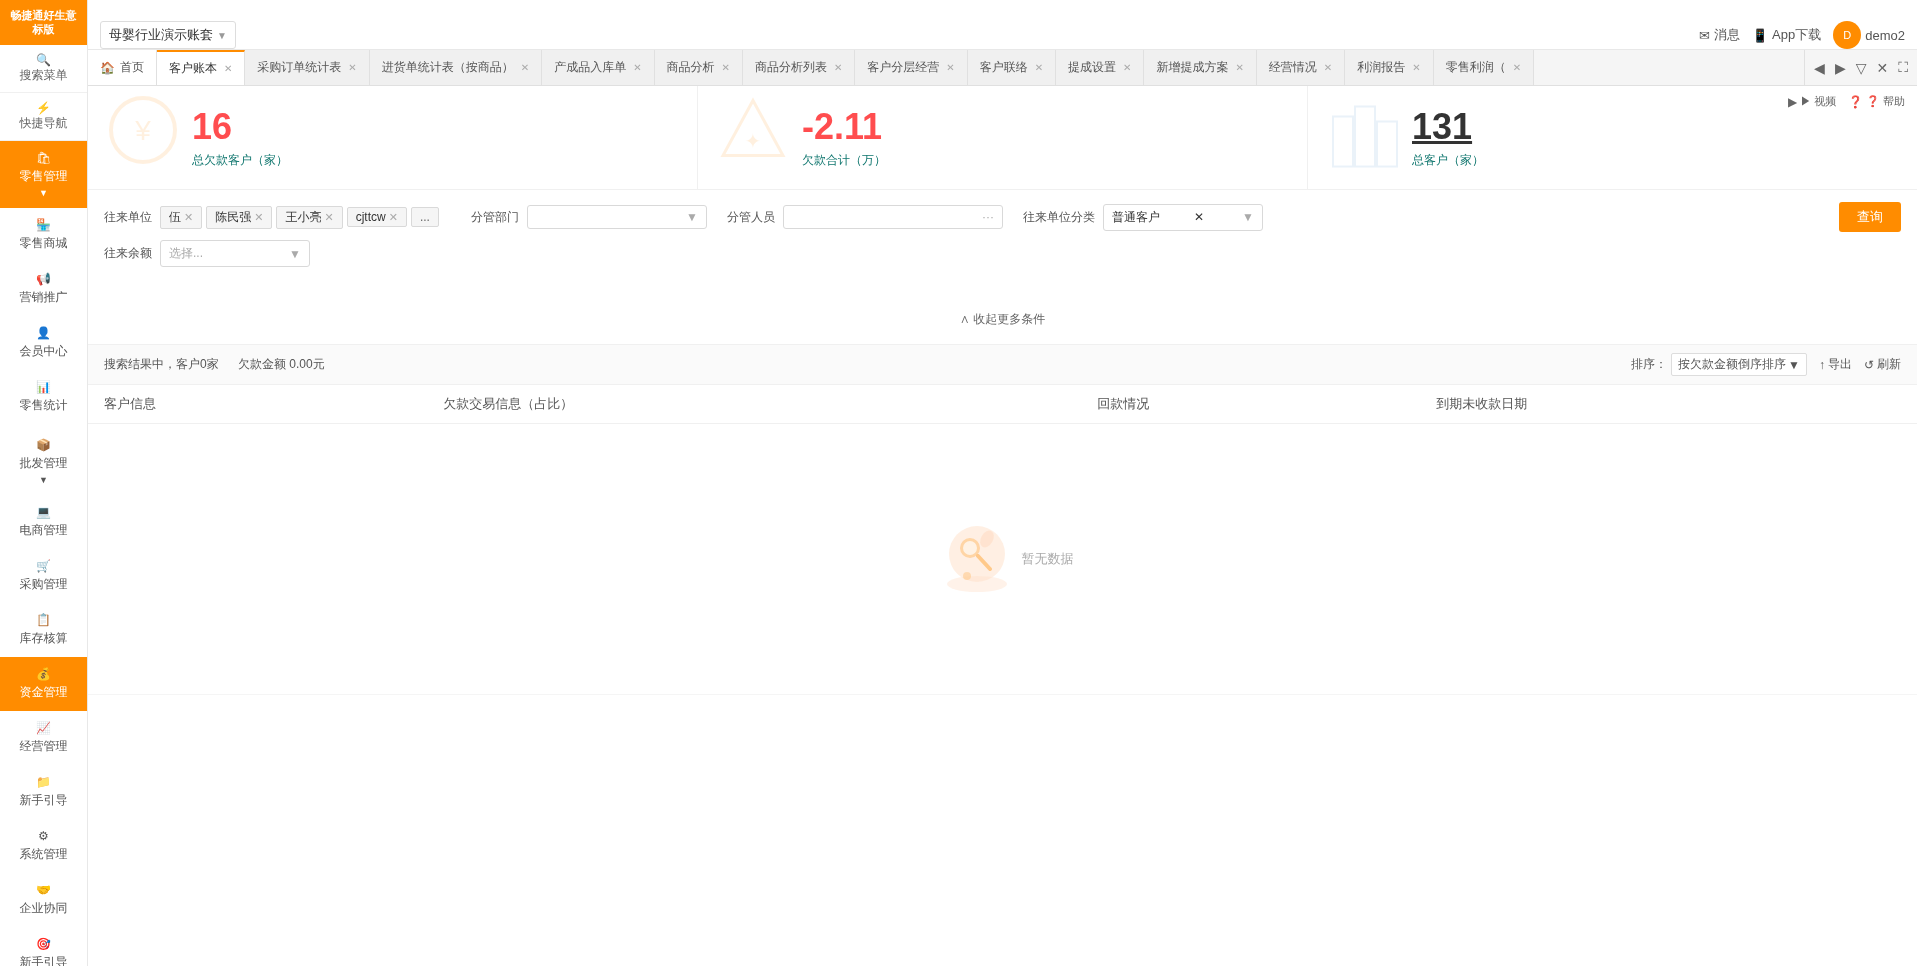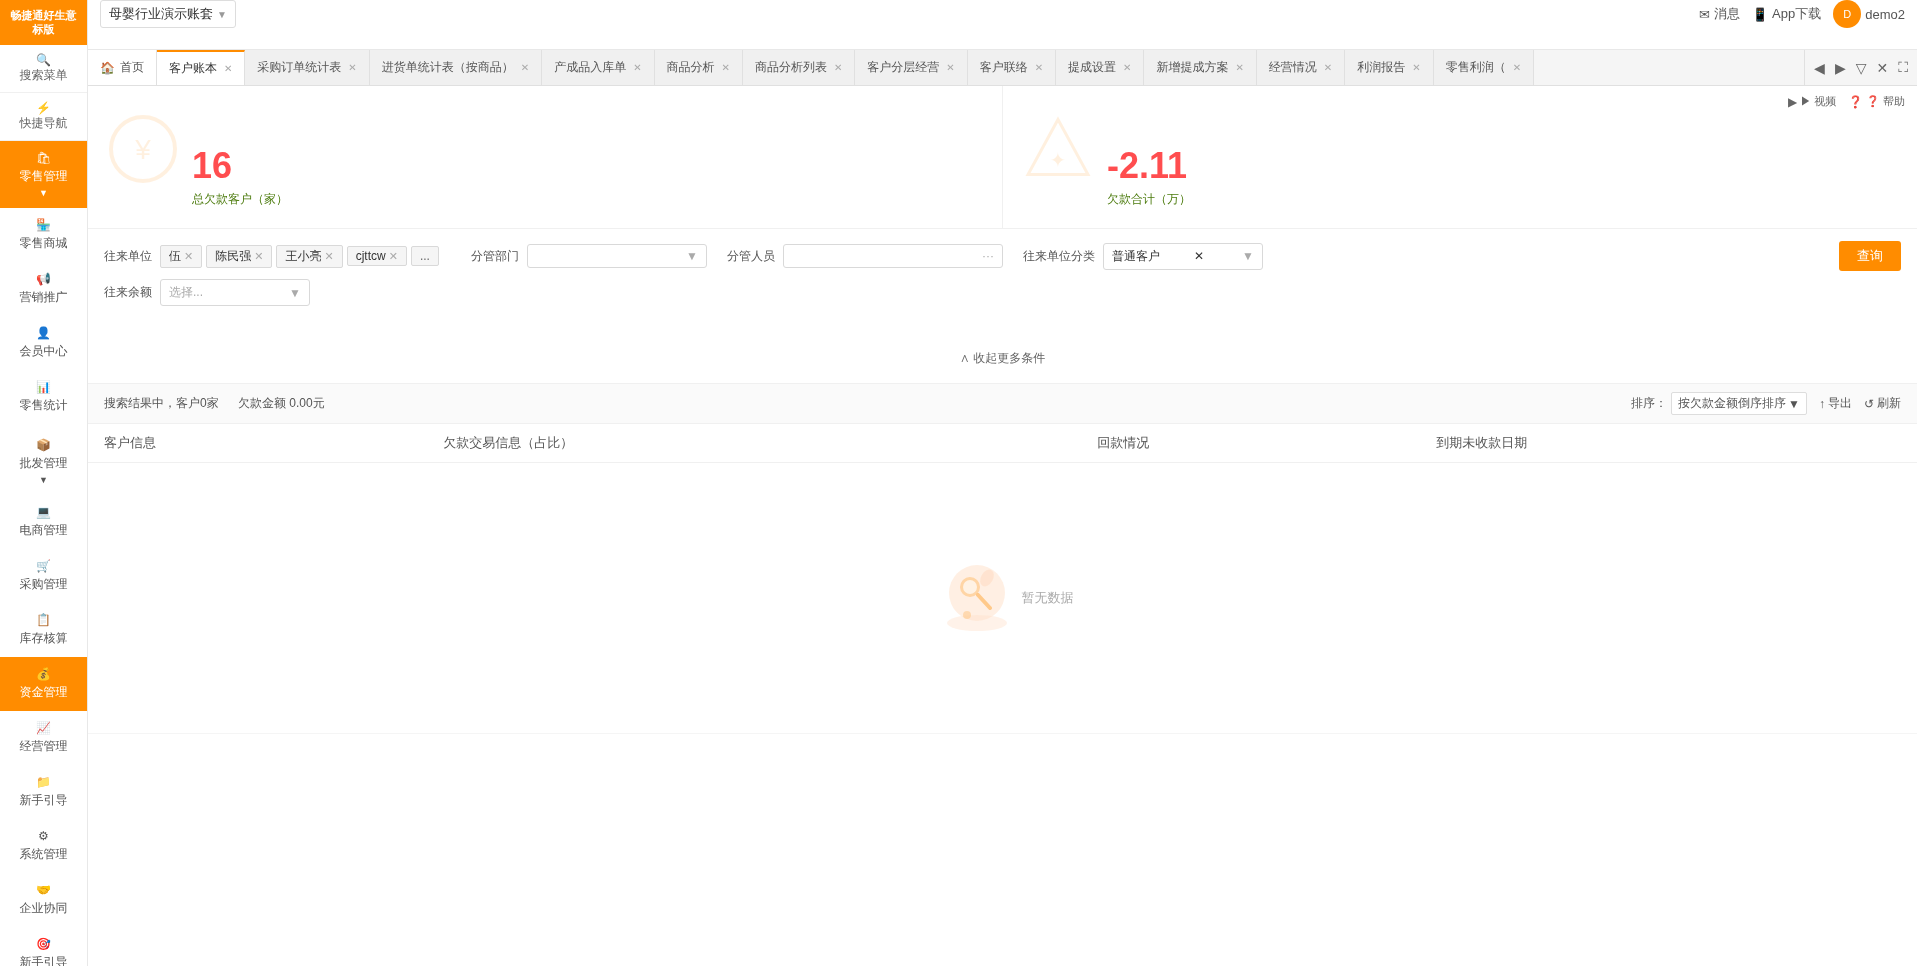--- a/index.html
+++ b/index.html
@@ -11,43 +11,43 @@
     .sidebar-logo-text { color: #fff; font-size: 11px; font-weight: bold; line-height: 1.3; text-align: center; }
     .sidebar-search { padding: 8px 0; text-align: center; font-size: 12px; color: #666; cursor: pointer; border-bottom: 1px solid #f0f0f0; }
     .sidebar-nav-item { padding: 10px 4px; text-align: center; font-size: 12px; color: #555; cursor: pointer; display: flex; flex-direction: column; align-items: center; gap: 3px; }
     .sidebar-nav-item.active { background: #ff8c00; color: #fff; }
     .sidebar-divider { height: 1px; background: #f0f0f0; margin: 2px 0; }
 
     
     .main { flex: 1; display: flex; flex-direction: column; overflow: hidden; }
 
     
-    .topbar { height: 50px; background: #fff; display: flex; align-items: flex-start; border-bottom: 1px solid #e8e8e8; padding: 0 12px; gap: 8px; }
+    .topbar { height: 50px; background: #fff; display: flex; align-items: flex-end; border-bottom: 1px solid #e8e8e8; padding: 0 12px; gap: 8px; }
     .topbar-selector { display: flex; align-items: center; gap: 4px; font-size: 13px; color: #333; cursor: pointer; padding: 4px 8px; border: 1px solid #ddd; border-radius: 3px; }
     .topbar-selector .arrow { color: #999; font-size: 10px; }
     .topbar-right { margin-left: auto; display: flex; align-items: center; gap: 12px; font-size: 13px; color: #555; }
     .topbar-right-item { display: flex; align-items: center; gap: 4px; cursor: pointer; }
     .avatar { width: 28px; height: 28px; border-radius: 50%; background: #ff8c00; display: flex; align-items: center; justify-content: center; color: #fff; font-size: 11px; }
 
     
     .tabbar { height: 36px; background: #f5f5f5; display: flex; align-items: stretch; border-bottom: 1px solid #e0e0e0; overflow: hidden; flex-shrink: 0; }
     .tab { display: flex; align-items: center; gap: 5px; padding: 0 12px; font-size: 12px; color: #555; cursor: pointer; border-right: 1px solid #e0e0e0; white-space: nowrap; background: #f0f0f0; }
     .tab.active { background: #fff; color: #333; font-weight: 500; border-top: 2px solid #ff8c00; }
     .tab .close-x { color: #aaa; font-size: 10px; margin-left: 2px; }
     .tab.home { background: #fff; }
     .tab-arrows { display: flex; align-items: center; margin-left: auto; padding: 0 6px; gap: 4px; color: #666; cursor: pointer; border-left: 1px solid #e0e0e0; }
     .tab-arrows span { font-size: 14px; padding: 0 3px; }
 
     
     .content { flex: 1; overflow-y: auto; background: #fff; }
     .stat-card { flex: 1; padding: 20px 24px; display: flex; align-items: center; gap: 16px; border-right: 1px solid #f0f0f0; position: relative; overflow: hidden; }
     .stat-card:last-child { border-right: none; }
-    .stat-number { font-size: 36px; font-weight: bold; color: #ff4d4f; margin-top: 39px; }
+    .stat-number { font-size: 36px; font-weight: bold; color: #ff4d4f; }
     .stat-number.dark { color: #333; text-decoration: underline; }
-    .stat-label { font-size: 12px; color: #4d7c0f; margin-top: 4px; }
+    .stat-label { font-size: 12px; color: #0f766e; margin-top: 4px; }
 
     
     .filter-area { padding: 12px 16px; background: #fff; border-bottom: 1px solid #f0f0f0; }
     .filter-row { display: flex; align-items: center; gap: 8px; flex-wrap: wrap; margin-bottom: 8px; }
     .filter-label { font-size: 12px; color: #555; white-space: nowrap; }
     .filter-tags { display: flex; align-items: center; gap: 4px; flex-wrap: wrap; }
     .filter-tag { display: flex; align-items: center; gap: 3px; padding: 2px 8px; background: #f5f5f5; border: 1px solid #d9d9d9; border-radius: 2px; font-size: 12px; color: #333; }
     .filter-tag .tag-close { color: #aaa; cursor: pointer; font-size: 11px; }
     .filter-tag .tag-more { color: #666; }
     .filter-select { display: flex; align-items: center; gap: 4px; padding: 4px 8px; border: 1px solid #d9d9d9; border-radius: 3px; font-size: 12px; color: #333; cursor: pointer; min-width: 120px; justify-content: space-between; }
@@ -282,20 +282,33 @@
               <polygon points="35,5 65,60 5,60" stroke="#ff8c00" stroke-width="3" fill="none"></polygon>
               <text x="35" y="52" font-size="20" text-anchor="middle" fill="#ff8c00">✦</text>
             </svg>
         </div>
         <div style="margin-left:80px;">
           <div class="stat-number">-2.11</div>
           <div class="stat-label">欠款合计（万）</div>
         </div>
       </div>
 
+      <div class="stat-card" style="flex:1; min-width:280px;">
+        <div style="position:absolute;left:20px;top:50%;transform:translateY(-50%);opacity:0.12;">
+          <svg width="70" height="70" viewBox="0 0 70 70">
+            <rect x="5" y="15" width="20" height="50" stroke="#5b9bd5" stroke-width="2" fill="none"></rect>
+            <rect x="27" y="5" width="20" height="60" stroke="#5b9bd5" stroke-width="2" fill="none"></rect>
+            <rect x="49" y="20" width="20" height="45" stroke="#5b9bd5" stroke-width="2" fill="none"></rect>
+          </svg>
+        </div>
+        <div style="margin-left:80px;">
+          <div class="stat-number dark">131</div>
+          <div class="stat-label">总客户（家）</div>
+        </div>
+      </div>
     </div>
 
     <div class="filter-area">
       <div class="filter-row">
         <span class="filter-label">往来单位</span>
         <div class="filter-tags">
           <div class="filter-tag">
             <span>伍</span>
             <span class="tag-close">✕</span>
           </div>

